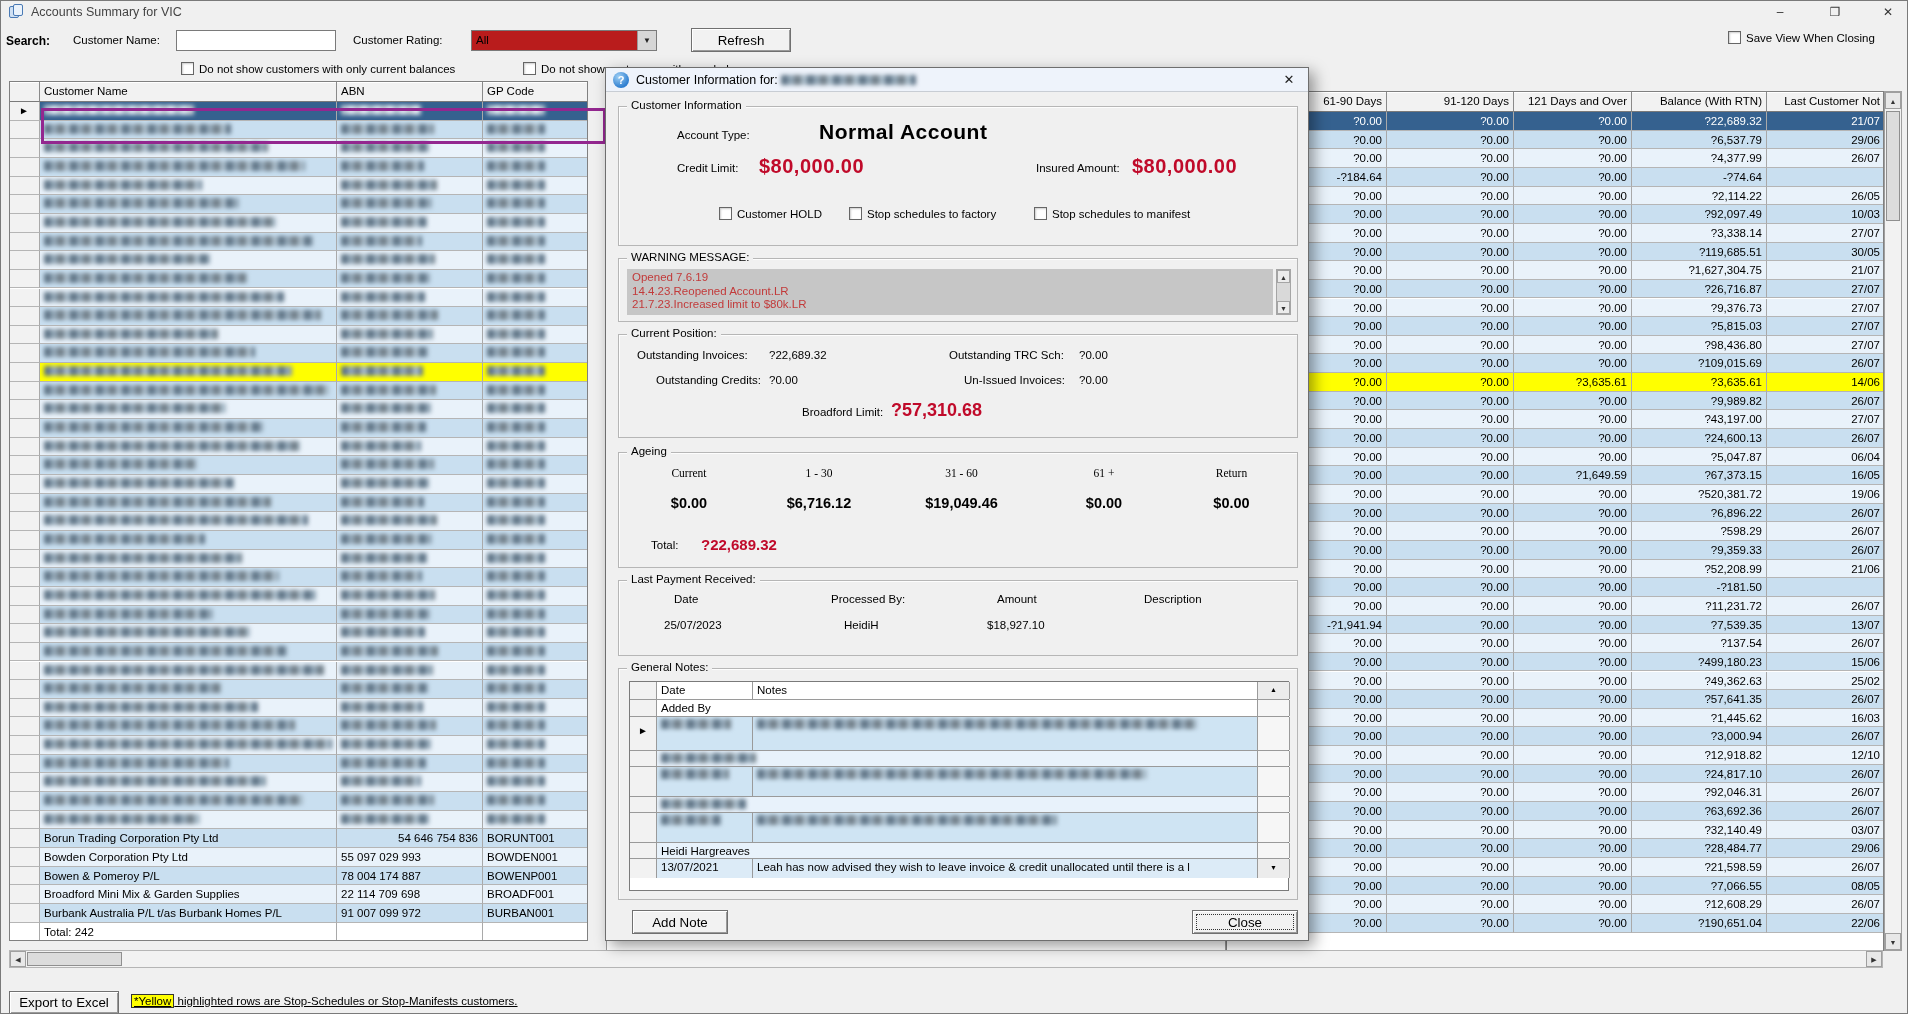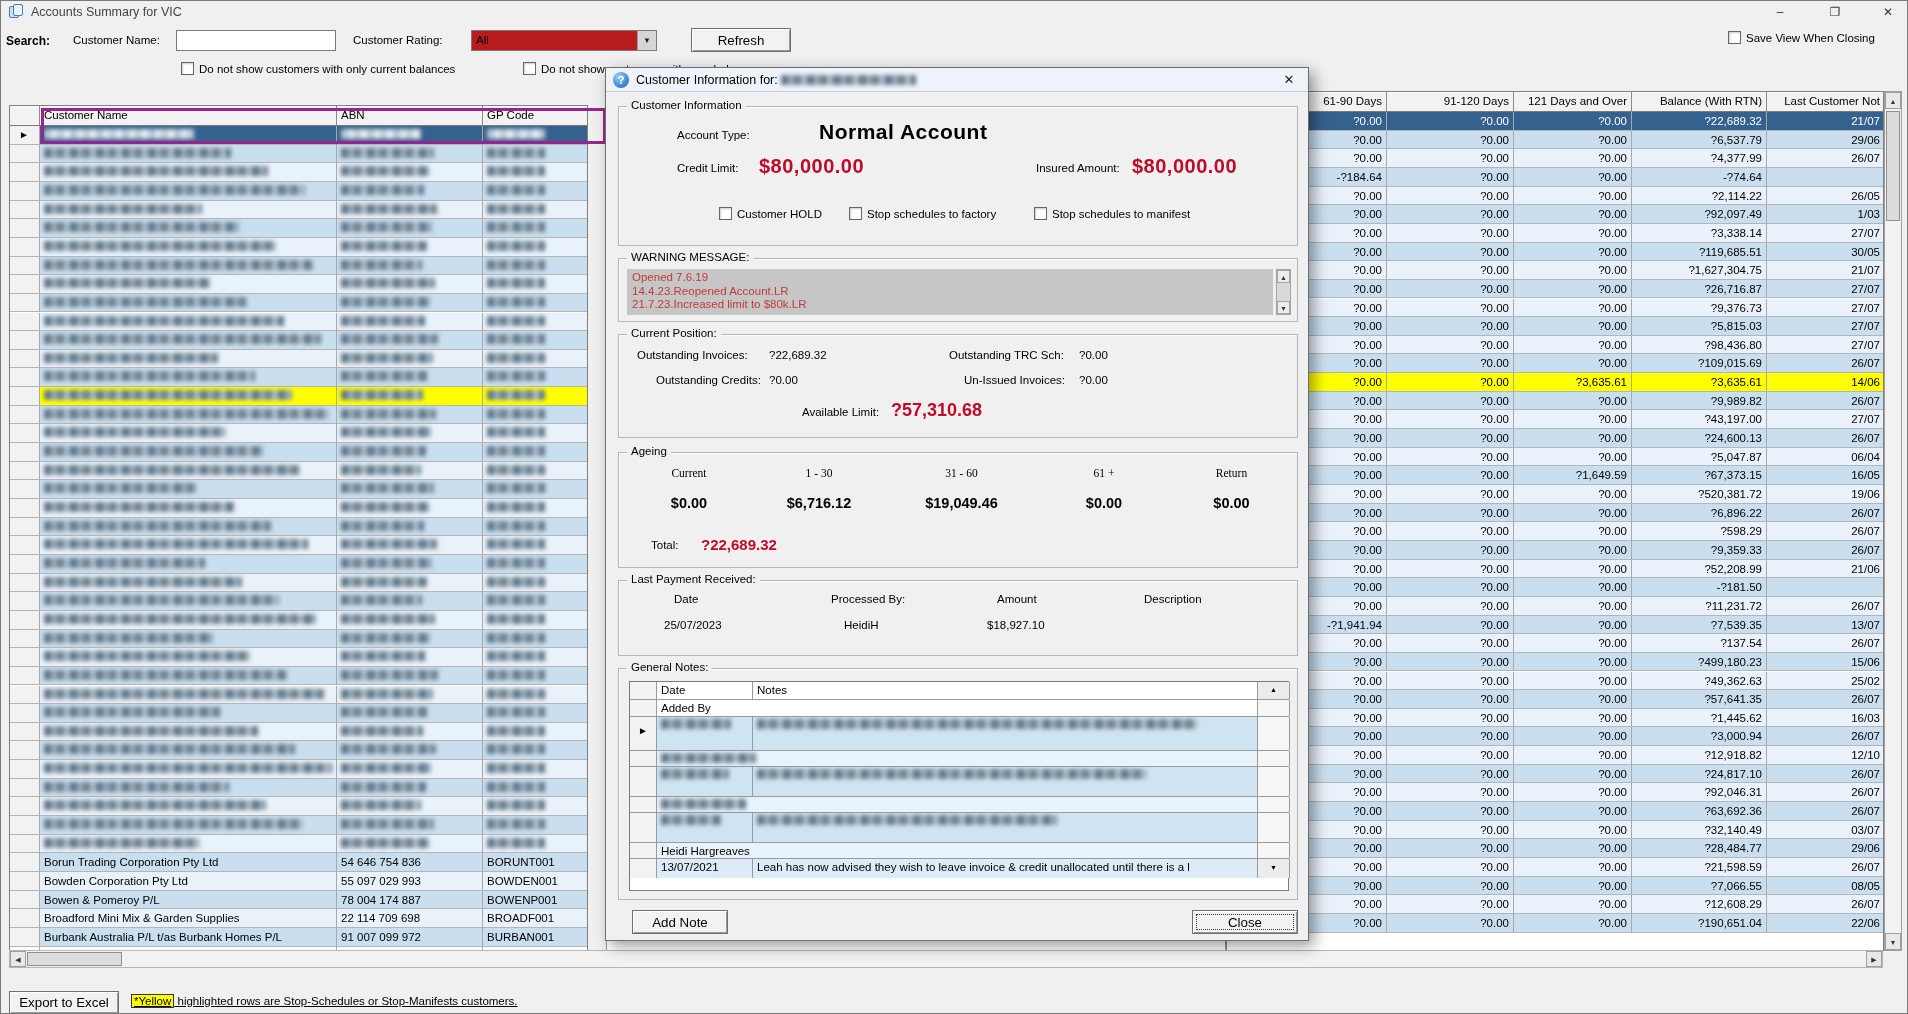--- a/index.html
+++ b/index.html
@@ -97,21 +97,21 @@
   <div class="chkrow" style="left:1727px; top:30px;">
     <span class="chk"></span><span>Save View When Closing</span>
   </div>
   <div class="chkrow" style="left:180px; top:61px;">
     <span class="chk"></span><span>Do not show customers with only current balances</span>
   </div>
   <div class="chkrow" style="left:522px; top:61px;">
     <span class="chk"></span><span>Do not show customers with zero balance</span>
   </div>
 
-  <div class="grid" id="left-grid" style="left:8px; top:104px; width:579px; height:860px;">
+  <div class="grid" id="left-grid" style="left:8px; top:80px; width:579px; height:860px;">
       <div class="grow ghead" style="top: 0px; height: 20px;">
         <div class="gcell" style="left: 0px; width: 30px;"></div>
         <div class="gcell" style="left: 30px; width: 297px;">Customer Name</div>
         <div class="gcell" style="left: 327px; width: 146px;">ABN</div>
         <div class="gcell" style="left: 473px; width: 124px;">GP Code</div>
       </div>
       <div class="grow row-sel" style="top: 20px; height: 18.65px;">
         <div class="gcell" style="left: 0px; width: 30px; background: rgb(242, 242, 242);">
           <div class="selarrow">►</div>
         </div>
@@ -343,21 +343,21 @@
       </div>
       <div class="grow row-pale" style="top: 728.7px; height: 18.65px;">
         <div class="gcell" style="left: 0px; width: 30px; background: rgb(242, 242, 242);"></div>
         <div class="gcell" style="left: 30px; width: 297px;"><div class="redact" style="width: 156px;"></div></div>
         <div class="gcell" style="left: 327px; width: 146px;"><div class="redact" style="width: 88px;"></div></div>
         <div class="gcell" style="left: 473px; width: 124px;"><div class="redact" style="width: 58px;"></div></div>
       </div>
       <div class="grow row-blue" style="top: 747.35px; height: 18.65px;">
         <div class="gcell" style="left: 0px; width: 30px; background: rgb(242, 242, 242);"></div>
         <div class="gcell" style="left: 30px; width: 297px;">Borun Trading Corporation Pty Ltd</div>
-        <div class="gcell" style="left: 327px; width: 146px;">54 646 754 836</div>
+        <div class="gcell" style="left: 327px; width: 146px; text-align: right;">54 646 754 836</div>
         <div class="gcell" style="left: 473px; width: 124px;">BORUNT001</div>
       </div>
       <div class="grow row-pale" style="top: 766px; height: 18.65px;">
         <div class="gcell" style="left: 0px; width: 30px; background: rgb(242, 242, 242);"></div>
         <div class="gcell" style="left: 30px; width: 297px;">Bowden Corporation Pty Ltd</div>
         <div class="gcell" style="left: 327px; width: 146px;">55 097 029 993</div>
         <div class="gcell" style="left: 473px; width: 124px;">BOWDEN001</div>
       </div>
       <div class="grow row-blue" style="top: 784.65px; height: 18.65px;">
         <div class="gcell" style="left: 0px; width: 30px; background: rgb(242, 242, 242);"></div>
@@ -430,21 +430,21 @@
         <div class="gcell num" style="left: 160px; width: 127px;">?0.00</div>
         <div class="gcell num" style="left: 287px; width: 118px;">?0.00</div>
         <div class="gcell num" style="left: 405px; width: 135px;">?2,114.22</div>
         <div class="gcell num" style="left: 540px; width: 118px;">26/05</div>
       </div>
       <div class="grow row-blue" style="top: 113.25px; height: 18.65px;">
         <div class="gcell num" style="left: 0px; width: 160px;">?0.00</div>
         <div class="gcell num" style="left: 160px; width: 127px;">?0.00</div>
         <div class="gcell num" style="left: 287px; width: 118px;">?0.00</div>
         <div class="gcell num" style="left: 405px; width: 135px;">?92,097.49</div>
-        <div class="gcell num" style="left: 540px; width: 118px;">1/03</div>
+        <div class="gcell num" style="left: 540px; width: 118px;">10/03</div>
       </div>
       <div class="grow row-pale" style="top: 131.9px; height: 18.65px;">
         <div class="gcell num" style="left: 0px; width: 160px;">?0.00</div>
         <div class="gcell num" style="left: 160px; width: 127px;">?0.00</div>
         <div class="gcell num" style="left: 287px; width: 118px;">?0.00</div>
         <div class="gcell num" style="left: 405px; width: 135px;">?3,338.14</div>
         <div class="gcell num" style="left: 540px; width: 118px;">27/07</div>
       </div>
       <div class="grow row-blue" style="top: 150.55px; height: 18.65px;">
         <div class="gcell num" style="left: 0px; width: 160px;">?0.00</div>
@@ -760,21 +760,21 @@
     <div class="group" style="left:12px; top:266px; width:680px; height:104px;">
       <div class="glabel">Current Position:</div>
       <div class="lbl" style="left:18px; top:14px;">Outstanding Invoices:</div>
       <div class="lbl" style="left:150px; top:14px;">?22,689.32</div>
       <div class="lbl" style="left:330px; top:14px;">Outstanding TRC Sch:</div>
       <div class="lbl" style="left:460px; top:14px;">?0.00</div>
       <div class="lbl" style="left:37px; top:39px;">Outstanding Credits:</div>
       <div class="lbl" style="left:150px; top:39px;">?0.00</div>
       <div class="lbl" style="left:345px; top:39px;">Un-Issued Invoices:</div>
       <div class="lbl" style="left:460px; top:39px;">?0.00</div>
-      <div class="lbl" style="left:183px; top:71px;">Available Limit:</div>
+      <div class="lbl" style="left:183px; top:71px;">Broadford Limit:</div>
       <div class="lbl red" style="left:272px; top:65px; font-size:18px; font-weight:bold;">?57,310.68</div>
     </div>
 
     <div class="group" style="left:12px; top:384px; width:680px; height:116px;">
       <div class="glabel">Ageing</div>
       <div id="ageing-heads" style="position:absolute; left:10px; top:14px; width:660px; display:flex;font-family:Liberation Serif, serif;">
           <div class="" style="width: 120px; text-align: center;">Current</div>
           <div class="" style="width: 140px; text-align: center;">1 - 30</div>
           <div class="" style="width: 145px; text-align: center;">31 - 60</div>
           <div class="" style="width: 140px; text-align: center;">61 +</div>

